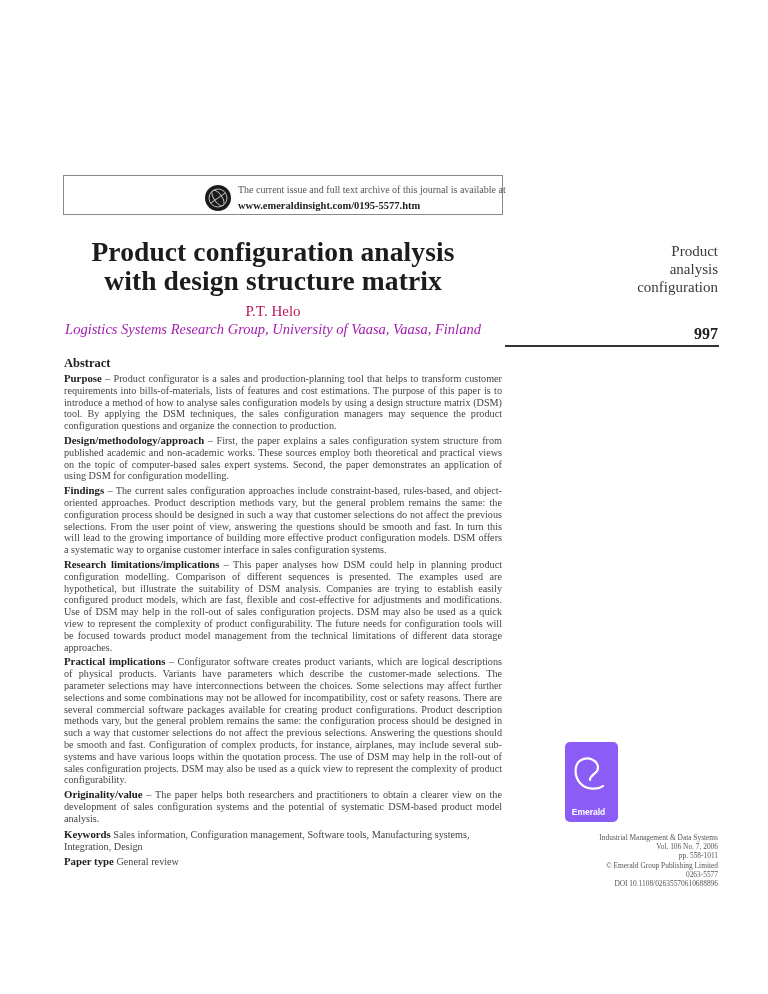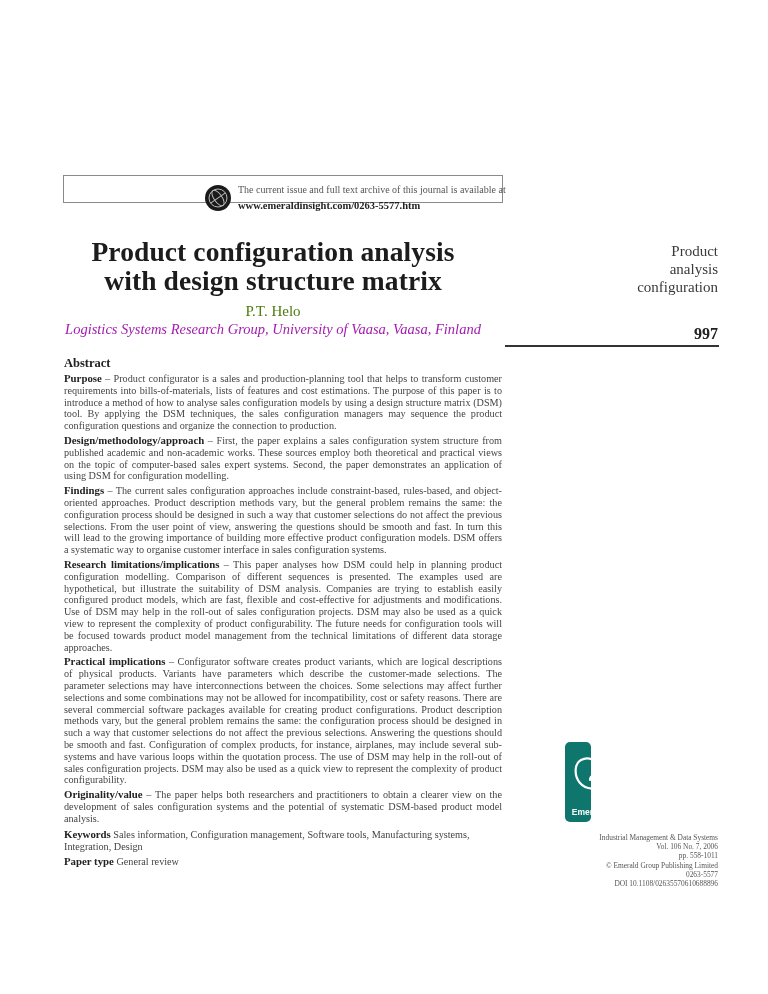--- a/index.html
+++ b/index.html
@@ -1,64 +1,64 @@
 <!DOCTYPE html>
 <html><head>
 <meta charset="utf-8">
 <style>
   html, body { margin: 0; padding: 0; background: #ffffff; }
   body { width: 768px; height: 994px; position: relative; overflow: hidden;
          font-family: "Liberation Serif", "DejaVu Serif", serif; color: #2a2a2a; }
 
-  .notice-box { position: absolute; left: 63px; top: 175px; width: 440px; height: 28px;
+  .notice-box { position: absolute; left: 63px; top: 175px; width: 440px; height: 40px;
                 border: 1px solid #8a8a8a; box-sizing: border-box; }
   .globe-icon { position: absolute; left: 140px; top: 8px; width: 28px; height: 28px; }
   .notice-line1 { position: absolute; left: 174px; top: 8px; font-size: 10px; color: #555; white-space: nowrap; }
   .notice-line2 { position: absolute; left: 174px; top: 24px; font-size: 10.5px; font-weight: bold; color: #222; white-space: nowrap; }
 
   .title { position: absolute; left: 58px; top: 237px; width: 430px; text-align: center;
            font-size: 27.5px; font-weight: bold; line-height: 29px; color: #1c1c1c; letter-spacing: 0.1px; }
   .author { position: absolute; left: 58px; top: 303px; width: 430px; text-align: center;
-            font-size: 15px; color: #4d7c0f; }
+            font-size: 15px; color: #be185d; }
   .affiliation { position: absolute; left: 58px; top: 321px; width: 430px; text-align: center;
                  font-size: 14.5px; font-style: italic; color: #a21caf; white-space: nowrap; }
 
   .running-head { position: absolute; left: 520px; top: 242px; width: 198px; text-align: right;
                   font-size: 15px; line-height: 18px; color: #3a3a3a; }
   .page-number { position: absolute; left: 520px; top: 325px; width: 198px; text-align: right;
                  font-size: 16px; font-weight: bold; color: #222; }
   .margin-rule { position: absolute; left: 505px; top: 345px; width: 214px; height: 2px; background: #333; }
 
   .abstract { position: absolute; left: 64px; top: 356px; width: 438px; font-size: 10.2px;
               line-height: 11.8px; color: #444; text-align: justify; }
   .abstract h2 { margin: 0 0 2px 0; font-size: 12.5px; font-weight: bold; color: #222; line-height: 15px; }
   .abstract p { margin: 0 0 3px 0; }
   .abstract b { color: #222; font-size: 10.8px; }
 
-  .emerald-logo { position: absolute; left: 565px; top: 742px; width: 26px; height: 80px;
-                  background: #0f766e; border-radius: 5px; }
+  .emerald-logo { position: absolute; left: 565px; top: 742px; width: 53px; height: 80px;
+                  background: #8b5cf6; border-radius: 5px; }
   .emerald-logo svg { position: absolute; left: 5px; top: 8px; }
   .emerald-label { position: absolute; left: 0; bottom: 5px; width: 47px; text-align: center;
                    color: #fff; font-family: "Liberation Sans", "DejaVu Sans", sans-serif; font-size: 8.5px; font-weight: bold; }
 
   .citation { position: absolute; left: 520px; top: 833px; width: 198px; text-align: right;
               font-size: 7.4px; line-height: 9.2px; color: #555; }
 </style>
 </head>
 <body>
 
 <div class="notice-box">
   <svg class="globe-icon" viewBox="0 0 28 28" width="28" height="28">
     <circle cx="14" cy="14" r="13" fill="#1a1a1a"></circle>
     <ellipse cx="14" cy="14" rx="9" ry="9" fill="none" stroke="#bbb" stroke-width="1"></ellipse>
     <ellipse cx="14" cy="14" rx="4" ry="9" fill="none" stroke="#bbb" stroke-width="1" transform="rotate(-35 14 14)"></ellipse>
     <line x1="5" y1="14" x2="23" y2="14" stroke="#bbb" stroke-width="1" transform="rotate(-35 14 14)"></line>
   </svg>
   <div class="notice-line1">The current issue and full text archive of this journal is available at</div>
-  <div class="notice-line2">www.emeraldinsight.com/0263-5577.htm</div>
+  <div class="notice-line2">www.emeraldinsight.com/0195-5577.htm</div>
 </div>
 
 <div class="title">
   <div>Product configuration analysis</div>
   <div>with design structure matrix</div>
 </div>
 <div class="author">P.T. Helo</div>
 <div class="affiliation">Logistics Systems Research Group, University of Vaasa, Vaasa, Finland</div>
 
 <div class="running-head">

